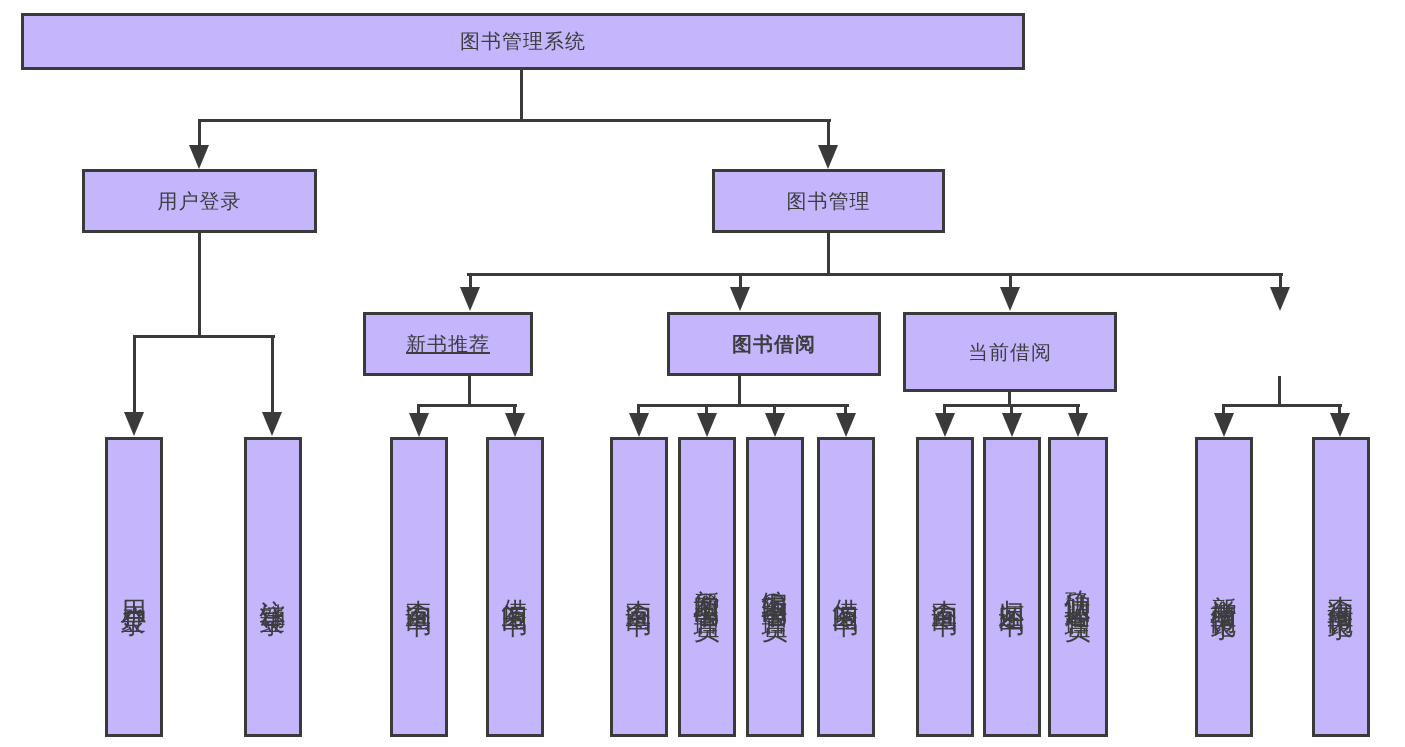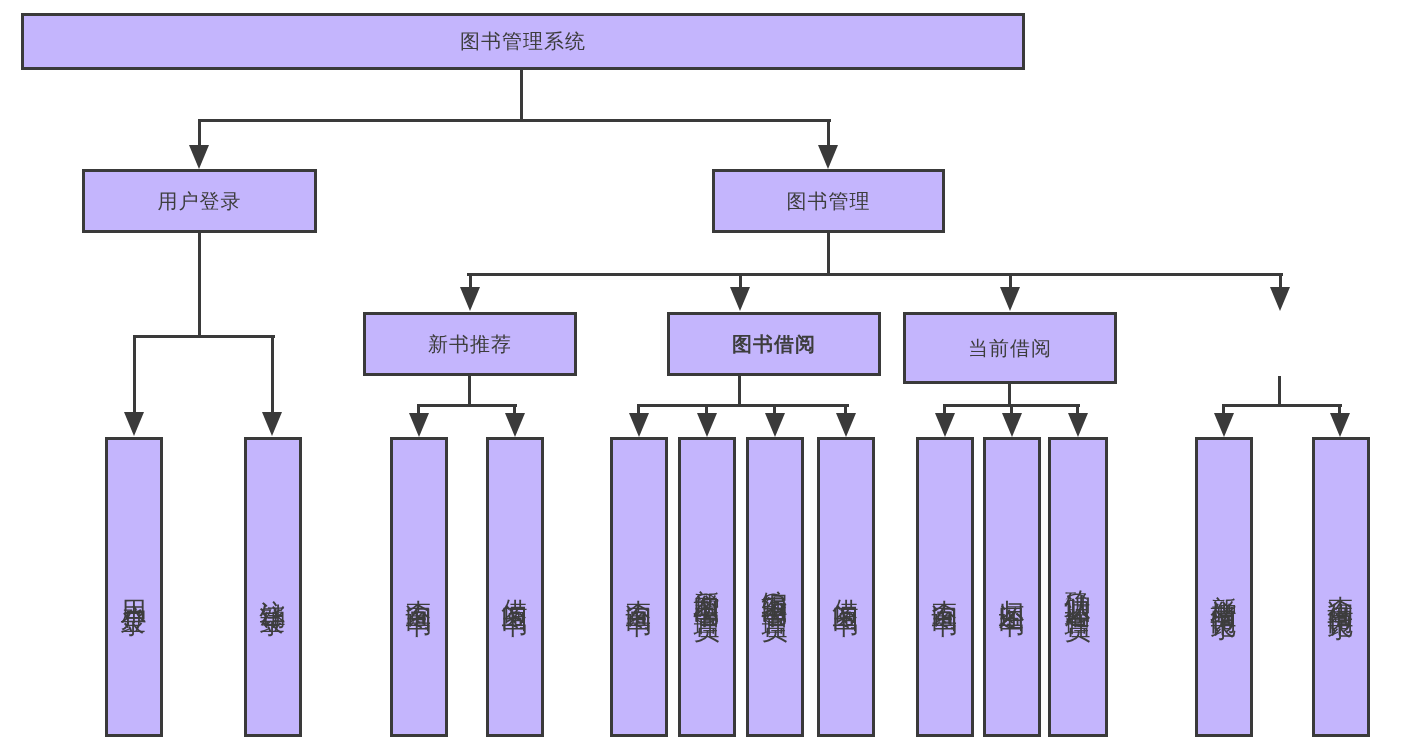--- a/index.html
+++ b/index.html
@@ -96,23 +96,23 @@
   <div class="line" style="left:467px;top:273px;width:816px;height:3px;"></div>
   <div class="line" style="left:469px;top:276px;width:3px;height:12px;"></div>
   <div class="arrow" style="left:460px;top:287px;"></div>
   <div class="line" style="left:739px;top:276px;width:3px;height:12px;"></div>
   <div class="arrow" style="left:730px;top:287px;"></div>
   <div class="line" style="left:1009px;top:276px;width:3px;height:12px;"></div>
   <div class="arrow" style="left:1000px;top:287px;"></div>
   <div class="line" style="left:1279px;top:276px;width:3px;height:12px;"></div>
   <div class="arrow" style="left:1270px;top:287px;"></div>
 
-  <div class="box node" style="left:363px;top:312px;width:214px;height:64px;">新书推荐</div>
+  <div class="box node" style="left:363px;top:312px;width:170px;height:64px;text-decoration:underline;">新书推荐</div>
   <div class="box node" style="left:667px;top:312px;width:214px;height:64px;font-weight:bold;">图书借阅</div>
-  <div class="box node" style="left:903px;top:312px;width:214px;height:72px;">当前借阅</div>
+  <div class="box node" style="left:903px;top:312px;width:214px;height:80px;">当前借阅</div>
 
   <div class="line" style="left:468px;top:376px;width:3px;height:31px;"></div>
   <div class="line" style="left:417px;top:404px;width:100px;height:3px;"></div>
   <div class="line" style="left:417px;top:404px;width:3px;height:10px;"></div>
   <div class="arrow" style="left:409px;top:413px;"></div>
   <div class="line" style="left:513px;top:404px;width:3px;height:10px;"></div>
   <div class="arrow" style="left:505px;top:413px;"></div>
 
   <div class="line" style="left:738px;top:376px;width:3px;height:31px;"></div>
   <div class="line" style="left:637px;top:404px;width:212px;height:3px;"></div>

